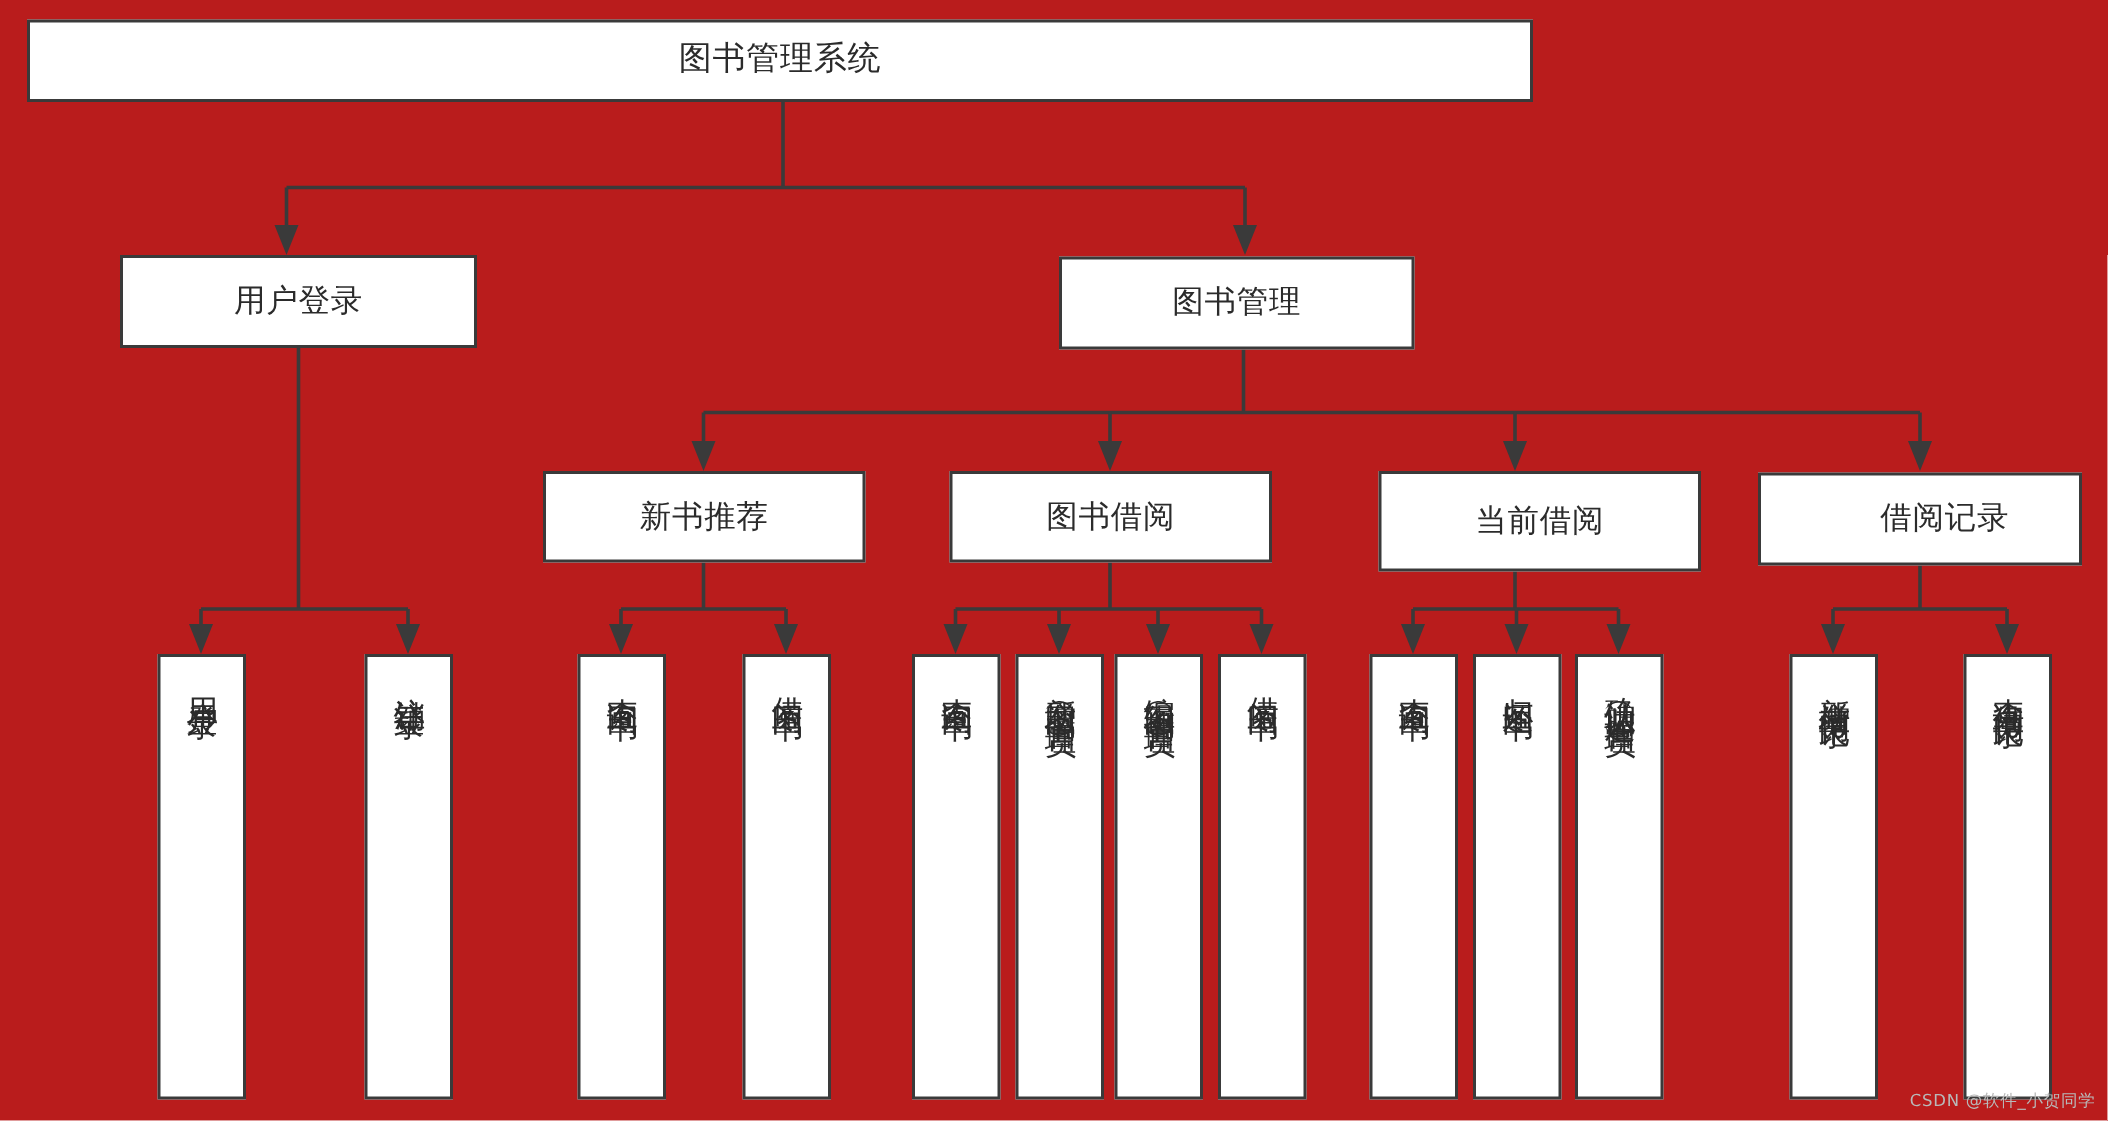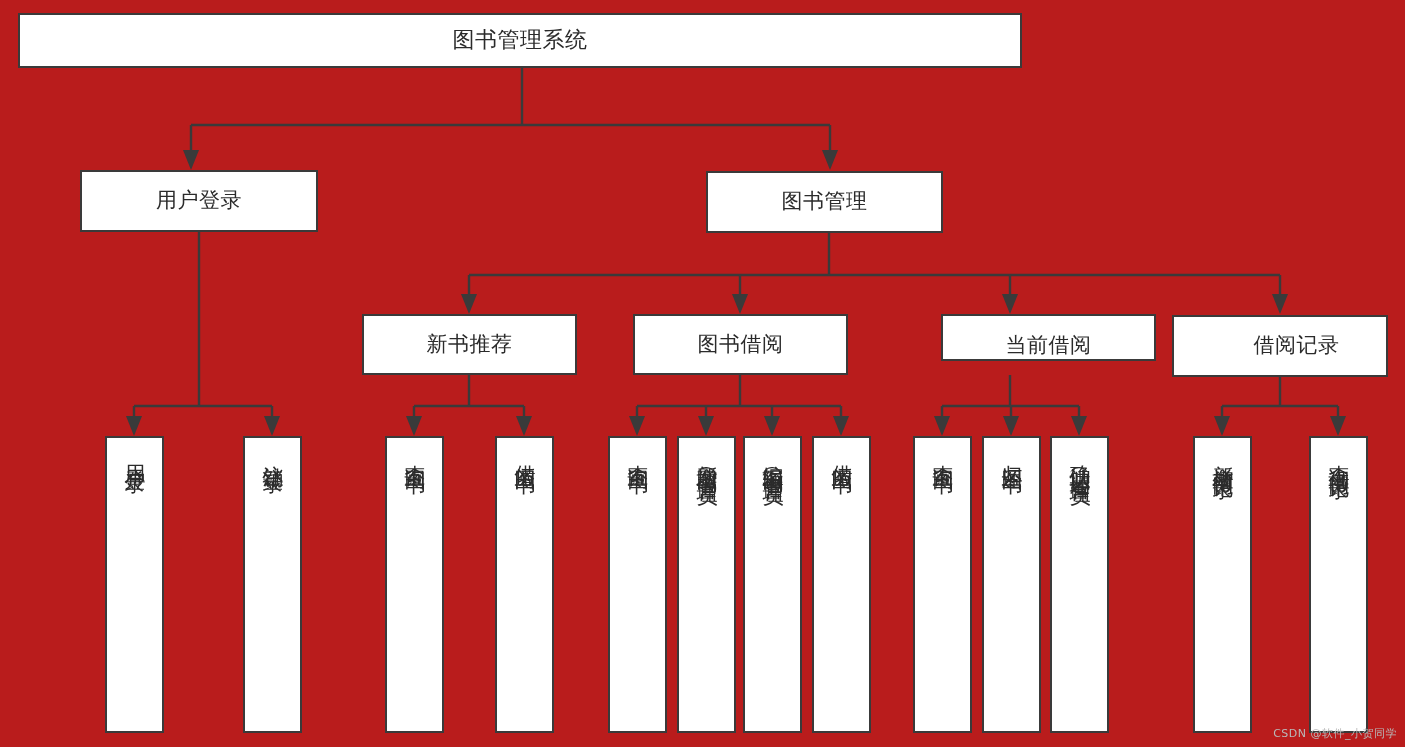--- a/index.html
+++ b/index.html
@@ -156,21 +156,21 @@
   <div class="node horiz" style="left:706px; top:171px; width:237px; height:62px;">
     <span class="node-label">图书管理</span>
   </div>
 
   <div class="node horiz" style="left:633px; top:314px; width:215px; height:61px;">
     <span class="node-label">图书借阅</span>
   </div>
   <div class="node horiz" style="left:362px; top:314px; width:215px; height:61px;">
     <span class="node-label">新书推荐</span>
   </div>
-  <div class="node horiz" style="left:941px; top:314px; width:215px; height:47px;align-items:flex-end;">
+  <div class="node horiz" style="left:919px; top:314px; width:215px; height:67px;">
     <span class="node-label">当前借阅</span>
   </div>
   <div class="node horiz" style="left:1172px; top:315px; width:216px; height:62px;padding-left:33px;">
     <span class="node-label">借阅记录</span>
   </div>
 
   <div class="node vert" style="left:105px; top:436px; width:59px; height:297px;">
     <span class="node-label">用户登录</span>
   </div>
   <div class="node vert" style="left:243px; top:436px; width:59px; height:297px;">

